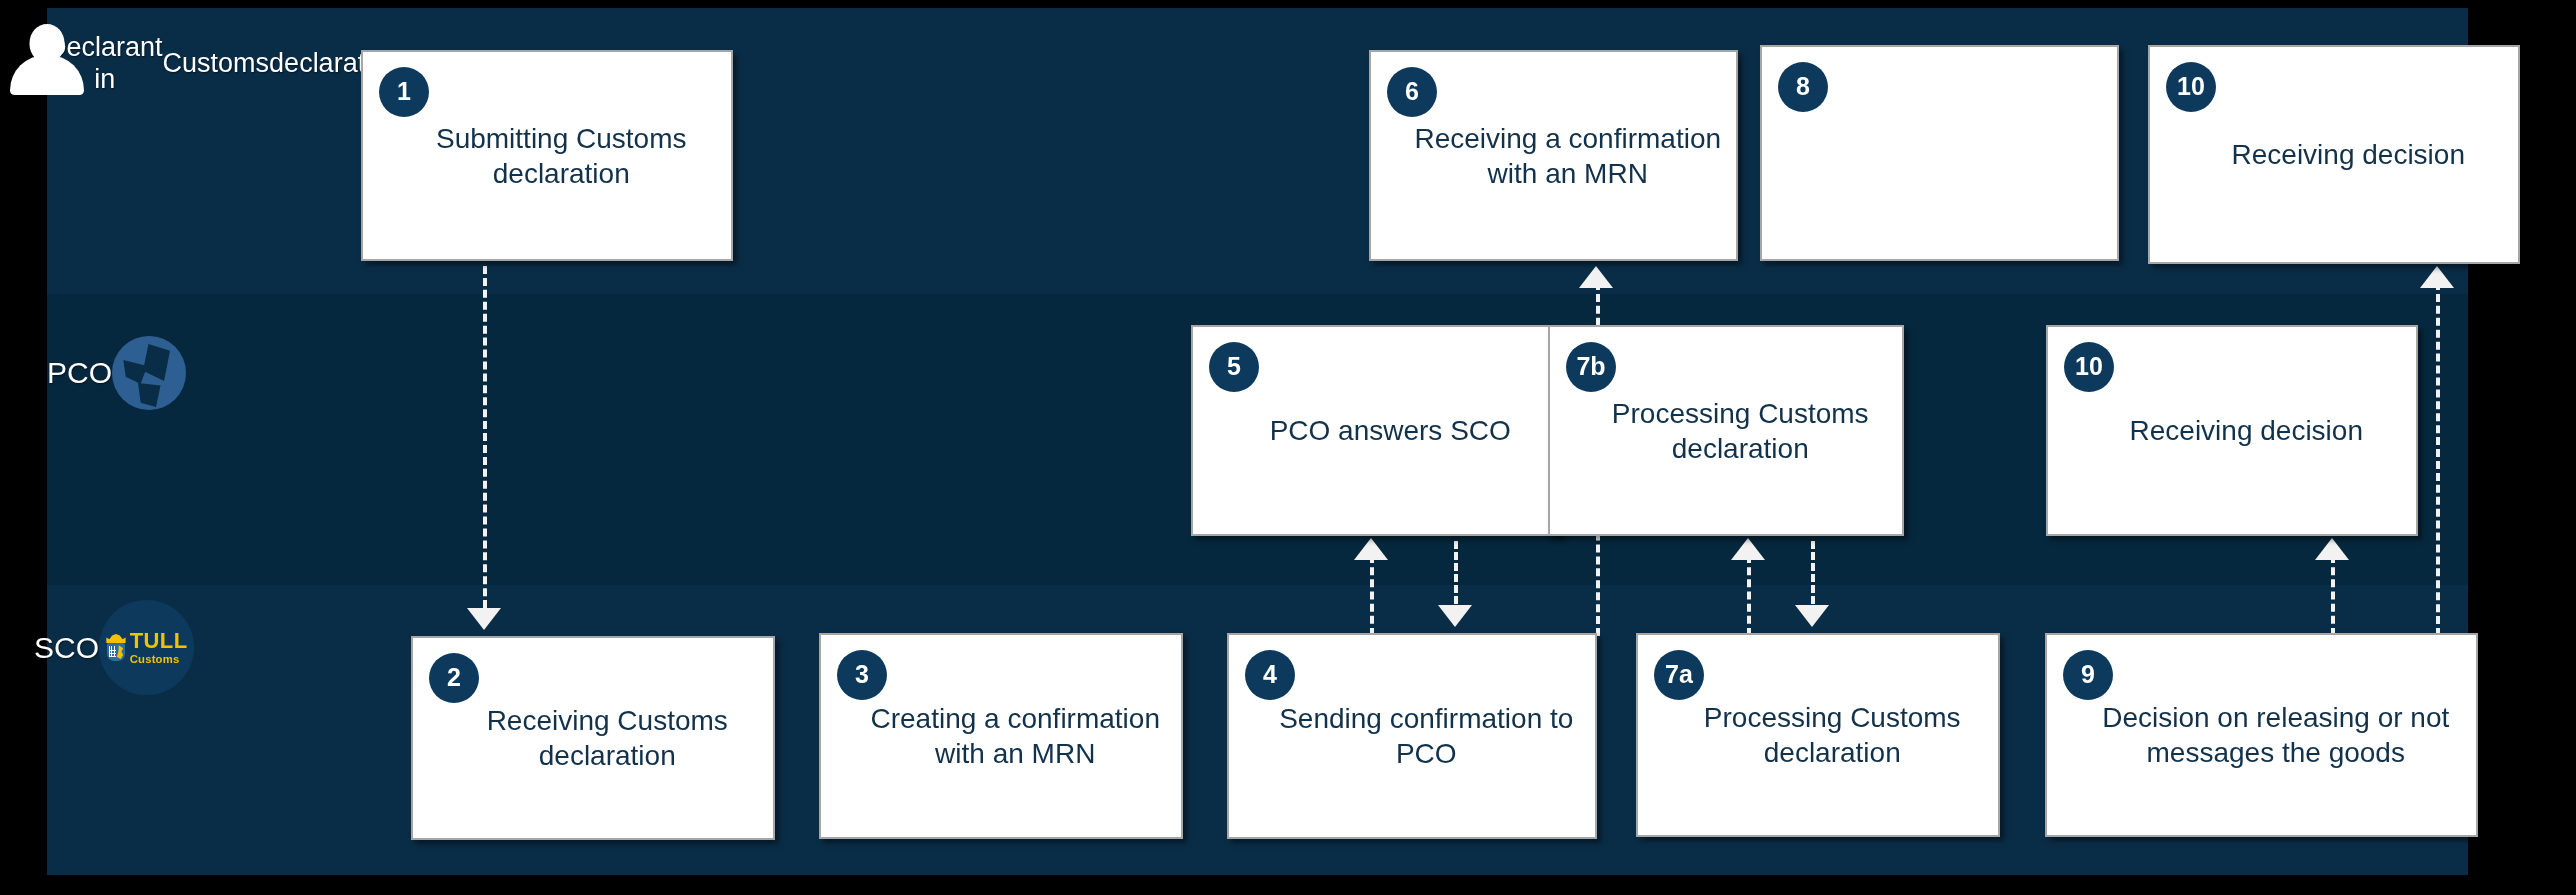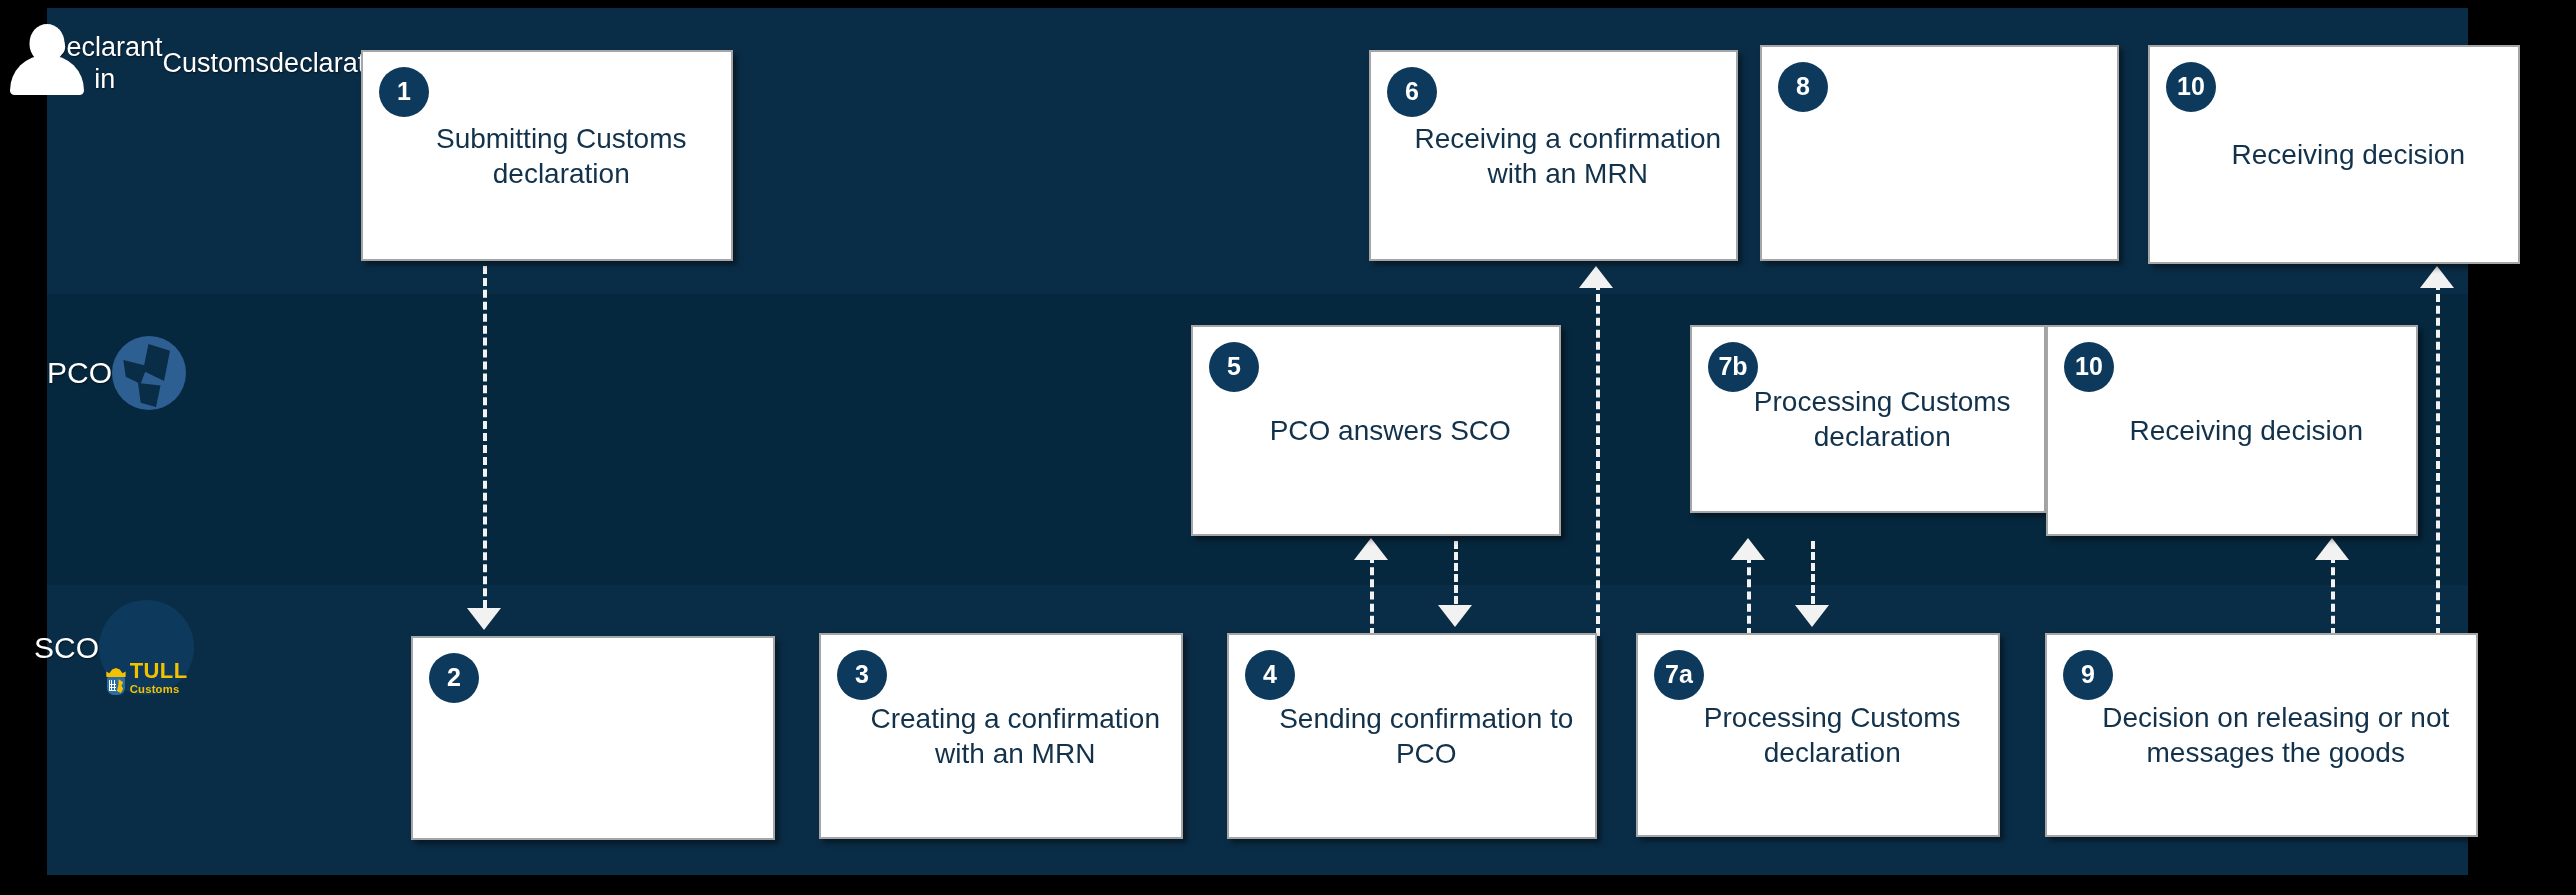--- a/index.html
+++ b/index.html
@@ -31,21 +31,21 @@
 
   .globe-icon{width:74px;height:74px;border-radius:50%;background:#2e5f92;position:relative;overflow:hidden;}
   .globe-icon .c1{position:absolute;left:11.3px;top:24px;width:24px;height:24px;background:#0a2d47;
         clip-path:polygon(0 0,100% 25%,72% 100%,10% 70%);}
   .globe-icon .c2{position:absolute;left:31px;top:8px;width:27px;height:37px;background:#0a2d47;
         clip-path:polygon(20% 0,100% 18%,78% 100%,0 72%);}
   .globe-icon .c3{position:absolute;left:26px;top:47px;width:22.5px;height:24px;background:#0a2d47;
         clip-path:polygon(0 0,100% 10%,80% 100%,12% 82%);}
 
   .tull-badge{width:95px;height:95px;border-radius:50%;background:#0d3a5c;
-        display:flex;align-items:flex-end;justify-content:center;gap:3.2px;}
+        display:flex;align-items:center;justify-content:center;gap:3.2px;}
   .crest{width:21px;height:27px;position:relative;}
   .crest .crown{position:absolute;left:0.8px;top:0;width:19.3px;height:8.9px;background:#f2c200;
         clip-path:polygon(0 100%,0 38%,16% 58%,30% 18%,50% 0,70% 18%,84% 58%,100% 38%,100% 100%);}
   .crest .shield{position:absolute;left:1.6px;top:8.9px;width:17.7px;height:18.5px;background:#2b6ca3;
         border-radius:1.6px 1.6px 7.2px 7.2px;overflow:hidden;}
   .crest .shield .gate{position:absolute;left:1.6px;top:3.2px;width:7.2px;height:11.3px;
         background:repeating-linear-gradient(90deg,#fff 0 0.8px,transparent 0.8px 2.4px),
                    repeating-linear-gradient(0deg,#fff 0 0.8px,transparent 0.8px 3.2px);}
   .crest .shield .lion{position:absolute;right:1.6px;top:2.4px;width:6.4px;height:13.7px;background:#f2c200;
         clip-path:polygon(30% 0,100% 22%,72% 48%,100% 70%,62% 100%,0 86%,24% 46%);}
@@ -159,32 +159,33 @@
   <div class="step" style="left:2148px;top:45px;width:372px;height:219px;">
     <div class="badge">10</div>
     <div class="label">Receiving decision</div>
   </div>
 
   <div class="step" style="left:1191px;top:325px;width:370px;height:211px;">
     <div class="badge">5</div>
     <div class="label">PCO answers SCO</div>
   </div>
 
-  <div class="step" style="left:1690px;top:325px;width:356px;height:188px;">
+  <div class="step" style="left:1548px;top:325px;width:356px;height:211px;">
     <div class="badge">7b</div>
     <div class="label">Processing Customs declaration</div>
   </div>
 
   <div class="step" style="left:2046px;top:325px;width:372px;height:211px;">
     <div class="badge">10</div>
     <div class="label">Receiving decision</div>
   </div>
 
   <div class="step" style="left:411px;top:636px;width:364px;height:204px;">
     <div class="badge">2</div>
+    <div class="label">Receiving Customs declaration</div>
   </div>
 
   <div class="step" style="left:819px;top:633px;width:364px;height:206px;">
     <div class="badge">3</div>
     <div class="label">Creating a confirmation with an MRN</div>
   </div>
 
   <div class="step" style="left:1227px;top:633px;width:370px;height:206px;">
     <div class="badge">4</div>
     <div class="label">Sending confirmation to PCO</div>

